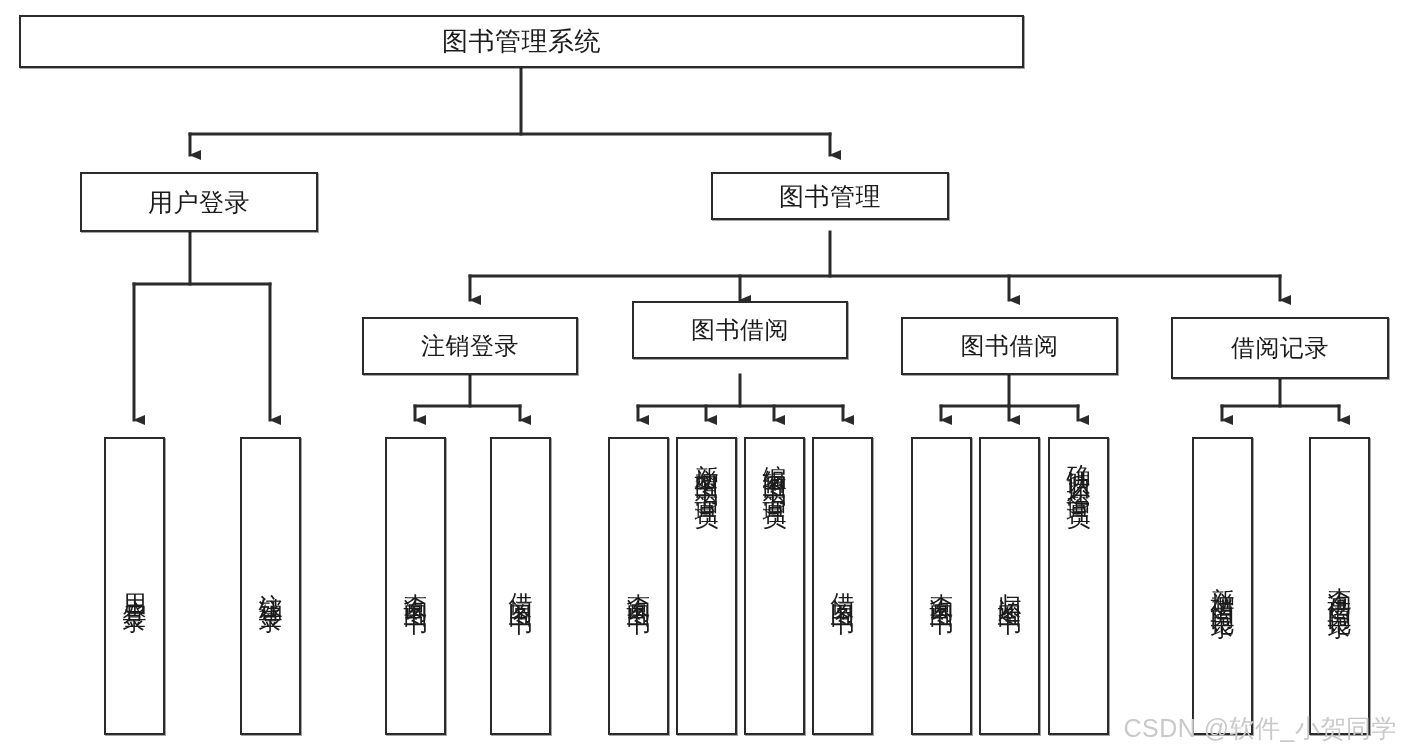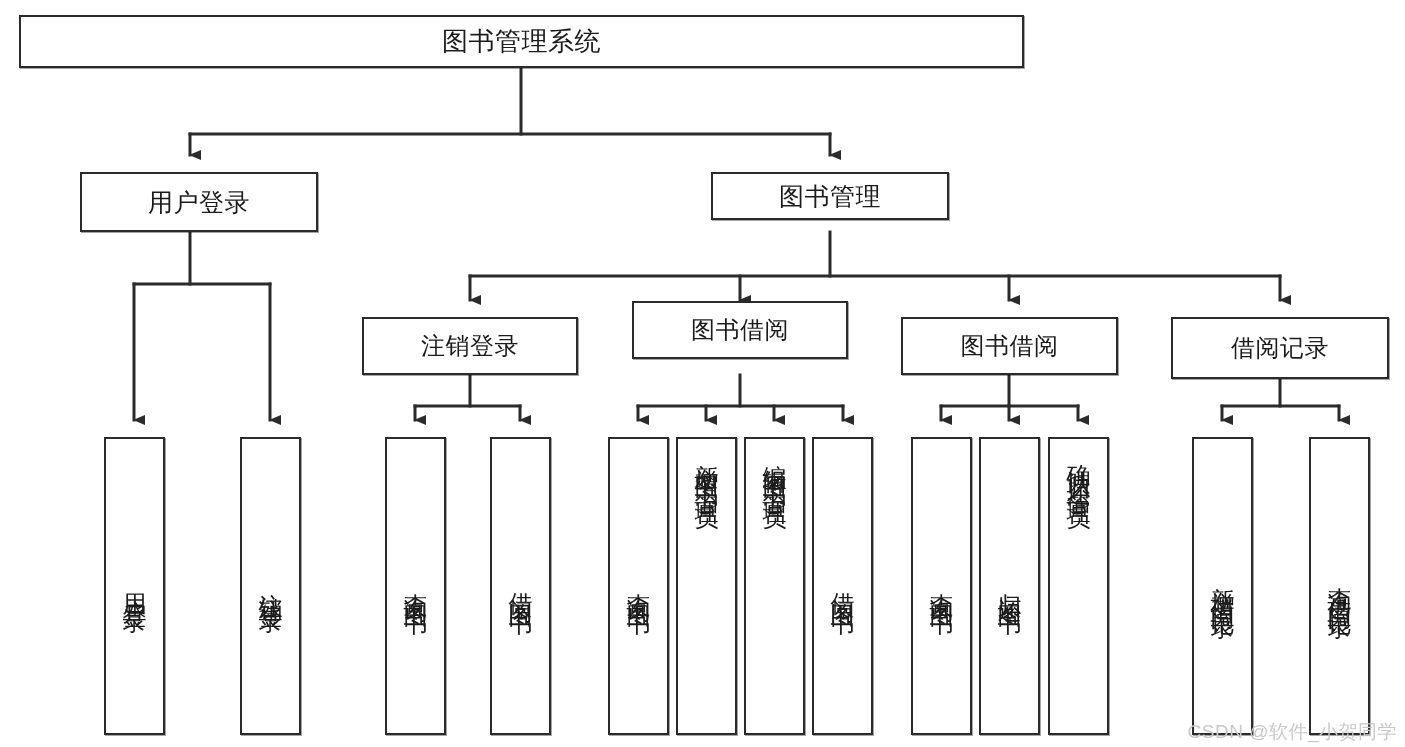--- a/index.html
+++ b/index.html
@@ -68,21 +68,21 @@
     margin: 0 auto;
   }
   .node.vert.centered {
     align-items: center;
     padding-top: 0;
   }
   #watermark {
     position: absolute;
     right: 8px;
     bottom: 2px;
-    font-size: 19px;
+    font-size: 25px;
     color: #c9c9c9;
     white-space: nowrap;
     font-family: "Liberation Sans", "DejaVu Sans", sans-serif;
     letter-spacing: 0.5px;
   }
 </style>
 </head>
 <body>
 
 <div id="diagram-root">

